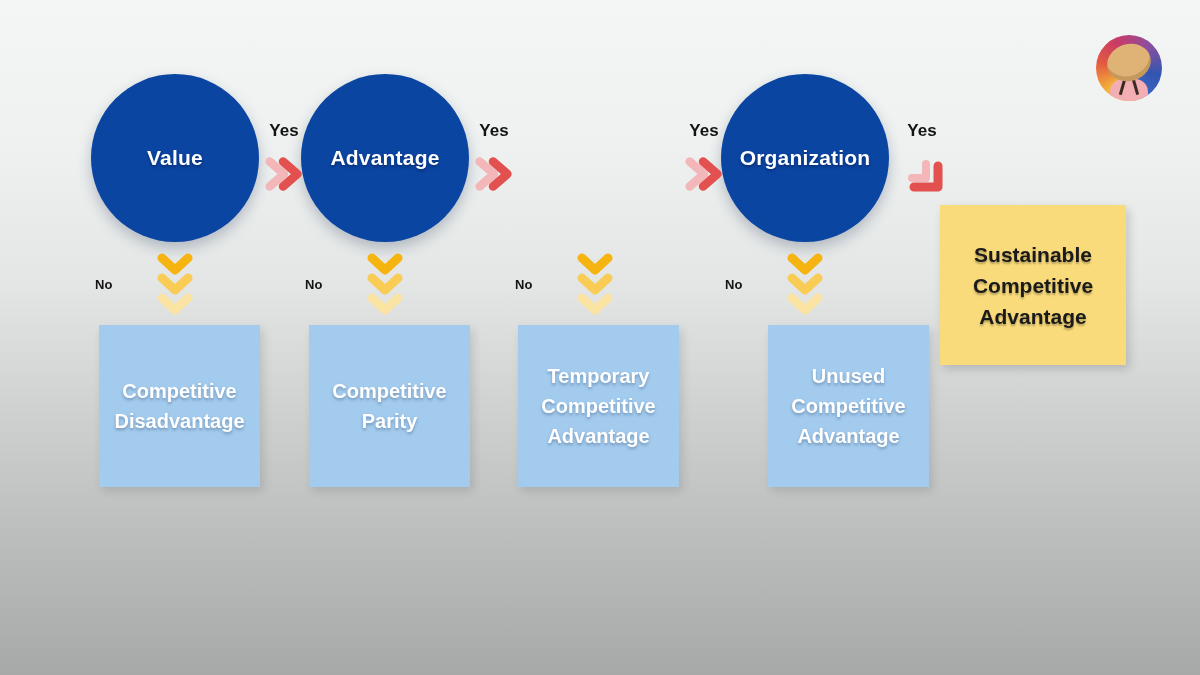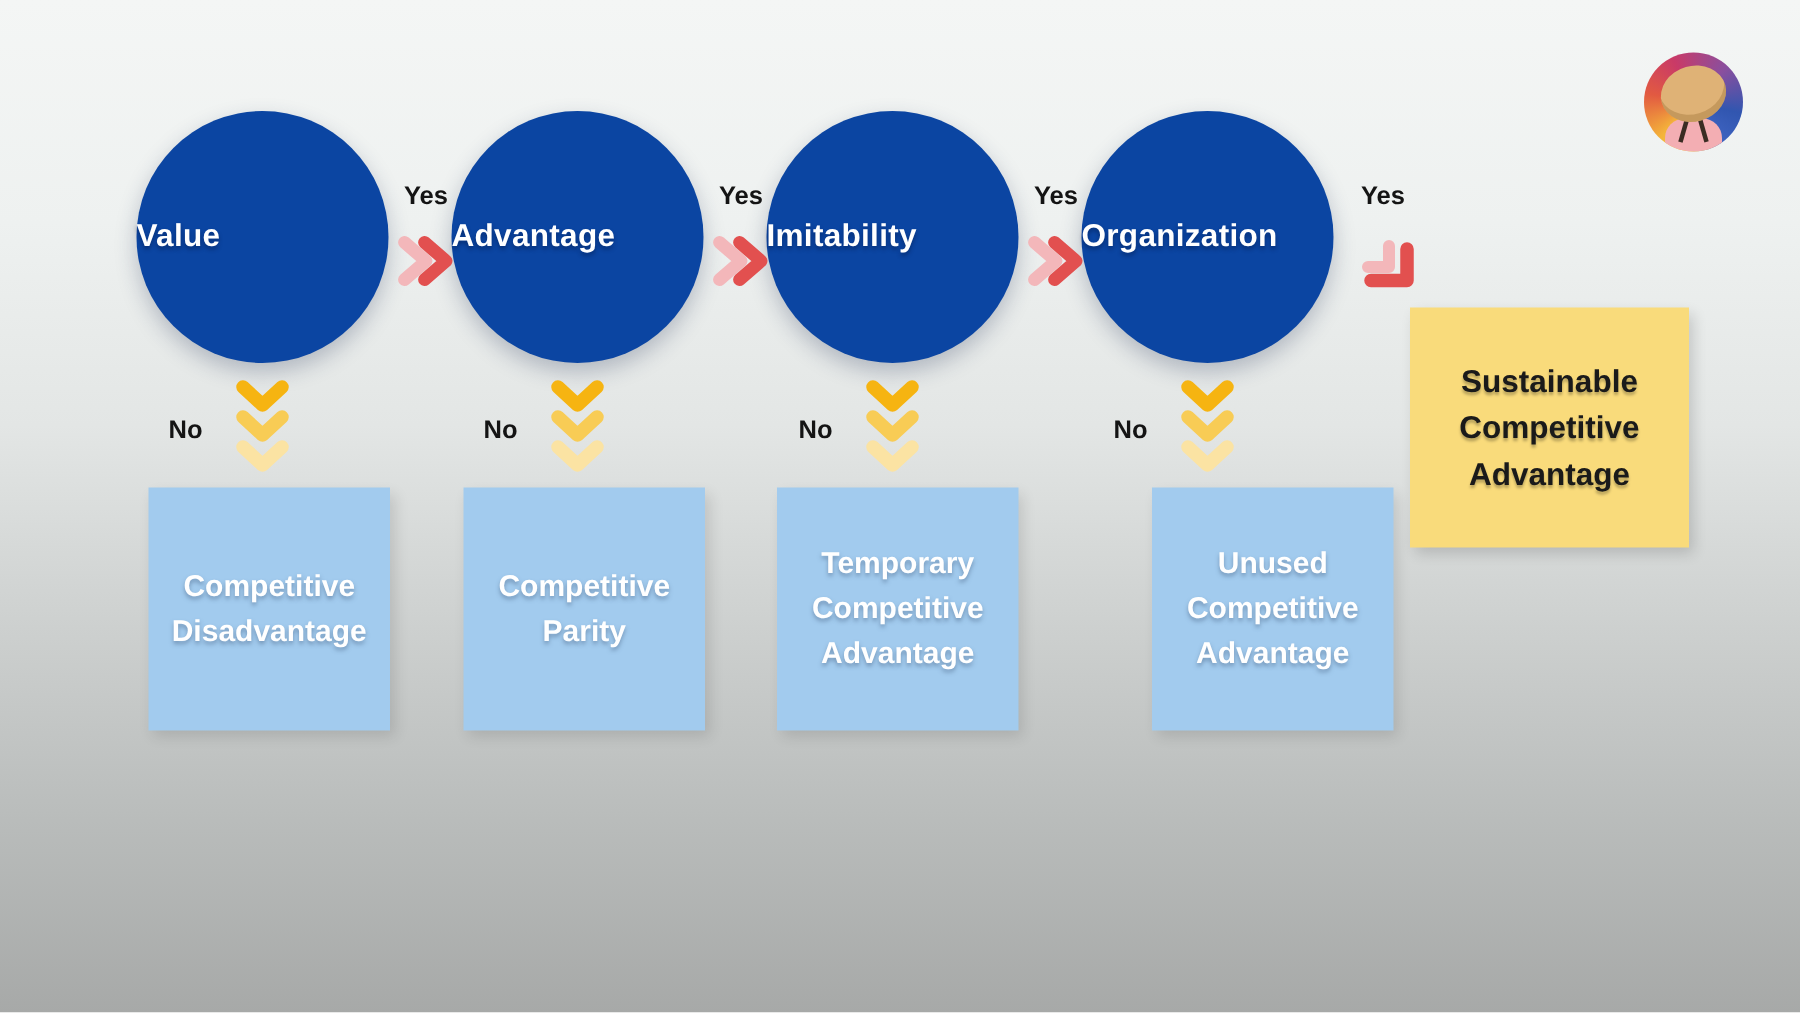--- a/index.html
+++ b/index.html
@@ -25,39 +25,39 @@
   .avatar .strap-l{left:25px;transform:rotate(16deg);}
   .avatar .strap-r{left:38px;transform:rotate(-16deg);}
   .avatar .hat{position:absolute;left:11px;top:9px;width:44px;height:37px;
     background:#DFB276;border-radius:50%;transform:rotate(-16deg);
     box-shadow:inset 0 -5px 0 rgba(150,105,50,.35);}
 
   
   .circle{
     position:absolute;top:74px;width:168px;height:168px;border-radius:50%;
     background:#0B45A2;color:#fff;
-    display:flex;align-items:center;justify-content:flex-start;
+    display:flex;align-items:center;justify-content:center;
     font-weight:bold;font-size:21px;letter-spacing:.2px;
     text-shadow:0 2px 3px rgba(0,20,60,.45);
     box-shadow:0 6px 14px rgba(40,55,90,.28);
   }
   .c1{left:91px}.c2{left:301px}.c3{left:511px}.c4{left:721px}
 
   
   .yes{
     position:absolute;top:121px;width:48px;
     display:flex;flex-direction:column;align-items:center;gap:12px;
     font-weight:bold;font-size:17px;color:#141414;
   }
   .y1{left:260px}.y2{left:470px}.y3{left:680px}.y4{left:898px}
 
   
   .no{
-    position:absolute;top:277px;width:40px;text-align:right;
-    font-weight:bold;font-size:17px;color:#141414;
+    position:absolute;top:277px;width:40px;text-align:left;
+    font-weight:bold;font-size:13px;color:#141414;
   }
   .n1{left:95px}.n2{left:305px}.n3{left:515px}.n4{left:725px}
   .chev-down{position:absolute;top:253px;width:36px;height:66px;}
   .d1{left:157px}.d2{left:367px}.d3{left:577px}.d4{left:787px}
 
   
   .outcome{
     position:absolute;top:325px;width:161px;height:162px;
     background:#A2CBEE;color:#fff;
     display:flex;align-items:center;justify-content:center;text-align:center;
@@ -107,23 +107,20 @@
     <div class="strap-r"></div>
     <div class="hat"></div>
   </div>
 
   <div class="circle c1">
     <span>Value</span>
   </div>
   <div class="circle c2">
     <span>Advantage</span>
   </div>
-  <div class="circle c3">
-    <span>Imitability</span>
-  </div>
   <div class="circle c4">
     <span>Organization</span>
   </div>
 
   <div class="yes y1">
     <span>Yes</span>
     <svg width="42" height="42" viewBox="0 0 44 44">
       <path d="M7 9 L22 22 L7 35" fill="none" stroke="#F3B7BA" stroke-width="9" stroke-linecap="round" stroke-linejoin="round"></path>
       <path d="M21 9 L36 22 L21 35" fill="none" stroke="#E2504F" stroke-width="9" stroke-linecap="round" stroke-linejoin="round"></path>
     </svg>

